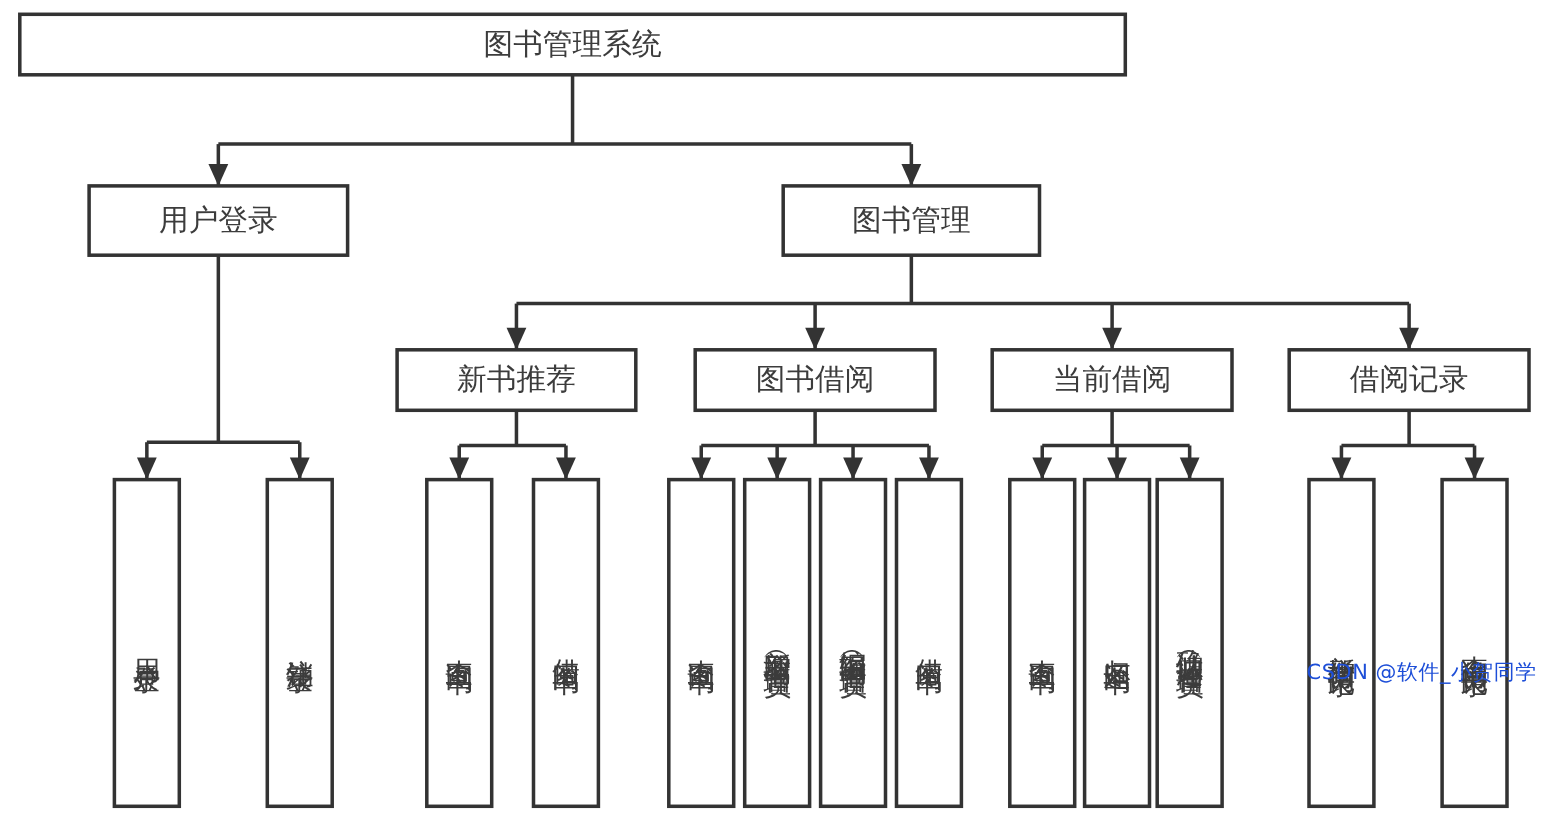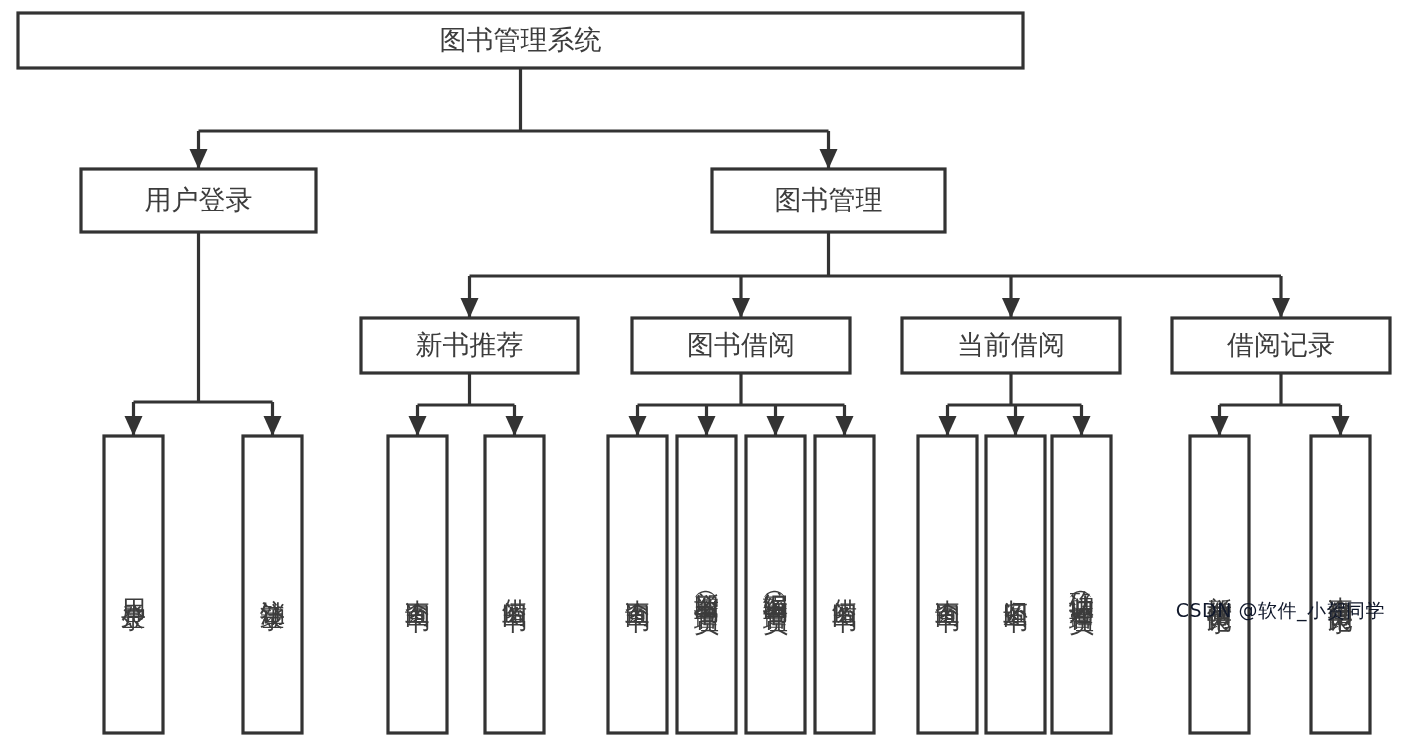--- a/index.html
+++ b/index.html
@@ -60,23 +60,23 @@
     line-height: 1;
     letter-spacing: 3px;
     white-space: nowrap;
     display: flex;
     align-items: center;
     justify-content: center;
     pointer-events: none;
   }
   .watermark {
     position: absolute;
-    right: 20px;
+    right: 8px;
     bottom: 4px;
-    color: #0f172a;
+    color: #1d4ed8;
     font-size: 19px;
     font-family: "DejaVu Sans", "Liberation Sans", sans-serif;
     letter-spacing: 0.5px;
     white-space: nowrap;
     margin-top: 23px;
   }
 </style>
 </head>
 <body>
 

